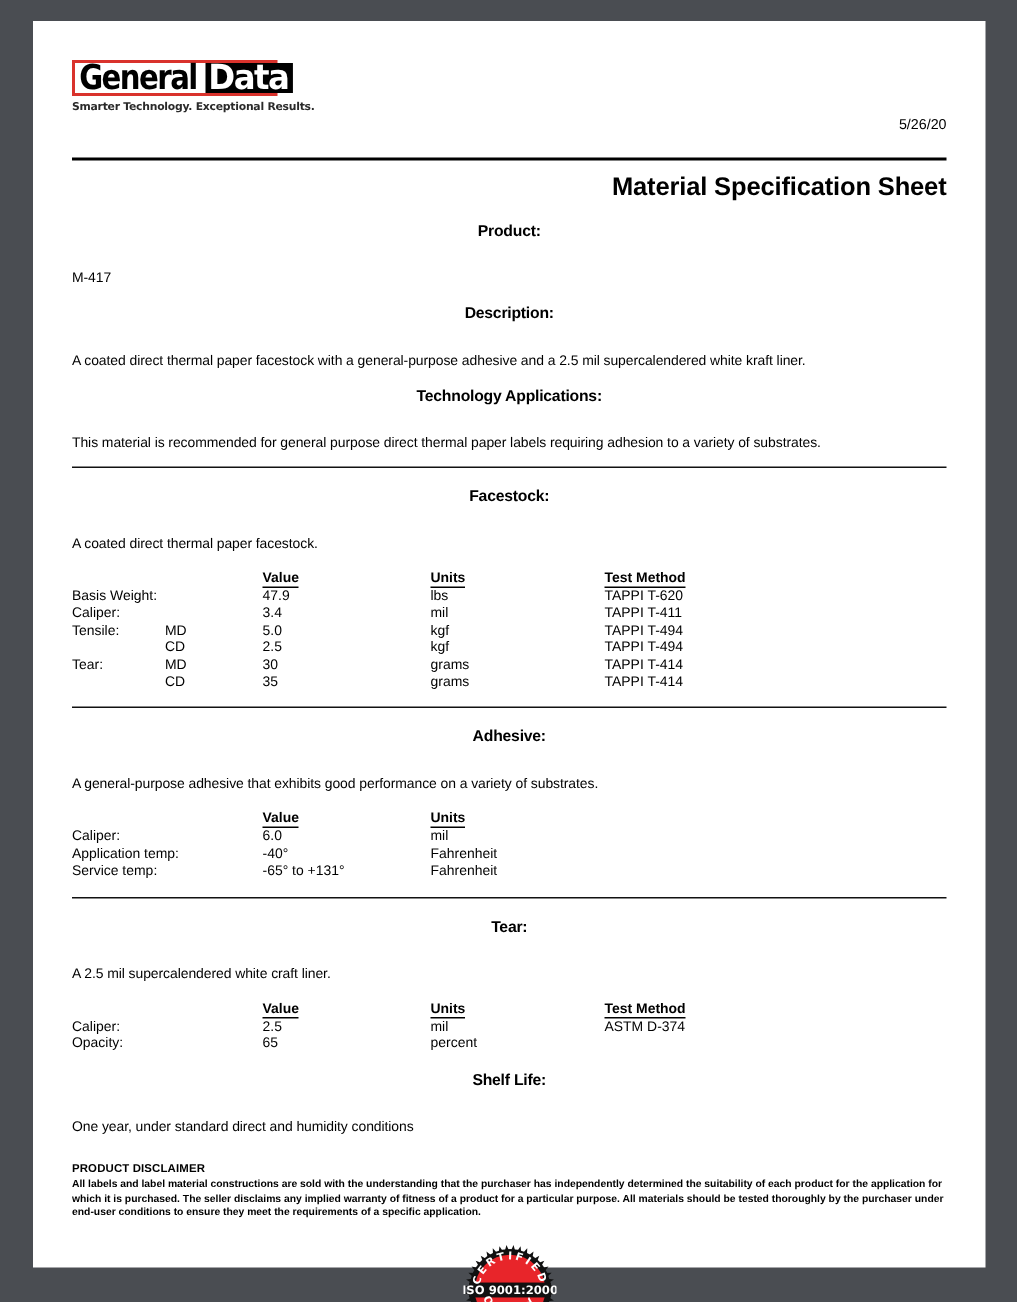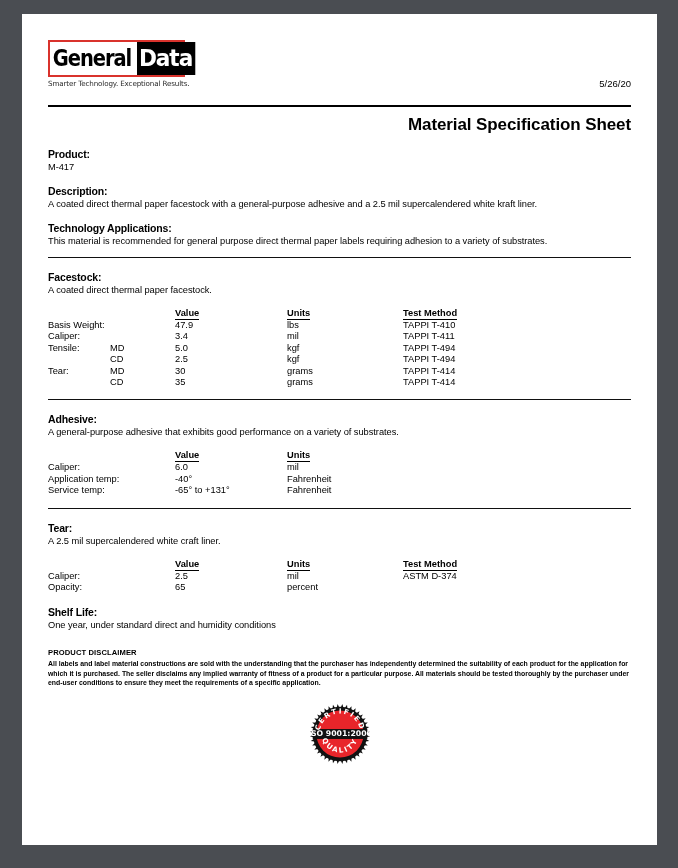--- a/index.html
+++ b/index.html
@@ -37,21 +37,21 @@
     position: absolute;
     left: 0;
     top: 0;
     width: 137px;
   }
   .logo-mark {
     border: 2px solid #d9322c;
     background: #ffffff;
     display: flex;
     align-items: stretch;
-    height: 37px;
+    height: 24px;
     box-sizing: border-box;
   }
   .logo-general {
     color: #000000;
     background: #ffffff;
     font-family: "DejaVu Sans", sans-serif;
     font-weight: bold;
     font-size: 23px;
     line-height: 23px;
     letter-spacing: -1.1px;
@@ -73,21 +73,21 @@
     padding: 0 3px 0 2px;
     display: flex;
     align-items: center;
     flex: 1;
     transform: scaleX(0.94);
     transform-origin: left center;
   }
   .logo-tagline {
     font-family: "DejaVu Sans", sans-serif;
     font-size: 7.2px;
-    font-weight: normal;
+    font-weight: bold;
     color: #2a2a2a;
     margin-top: 2px;
     letter-spacing: -0.15px;
     white-space: nowrap;
   }
   .doc-date {
     position: absolute;
     right: 0;
     top: 38px;
     font-size: 9.5px;
@@ -109,25 +109,26 @@
 
   
   .section {
     margin-top: 13px;
   }
   .sec-head {
     font-size: 10.5px;
     font-weight: bold;
     color: #000000;
     letter-spacing: -0.15px;
+    text-align: center;
   }
   .sec-body {
     font-size: 9.3px;
     color: #000000;
-    margin-top: 2px;
+    margin-top: 20px;
     letter-spacing: -0.05px;
   }
   .sep {
     border-top: 1px solid #111111;
     margin-top: 11px;
   }
 
   
   table.spec {
     border-collapse: collapse;
@@ -250,21 +251,21 @@
             <th class="underlined"><span>Units</span></th>
             <th class="underlined"><span>Test Method</span></th>
           </tr>
         </thead>
         <tbody>
           <tr>
             <td>Basis Weight:</td>
             <td></td>
             <td>47.9</td>
             <td>lbs</td>
-            <td>TAPPI T-410</td>
+            <td>TAPPI T-620</td>
           </tr>
           <tr>
             <td>Caliper:</td>
             <td></td>
             <td>3.4</td>
             <td>mil</td>
             <td>TAPPI T-411</td>
           </tr>
           <tr>
             <td>Tensile:</td>

